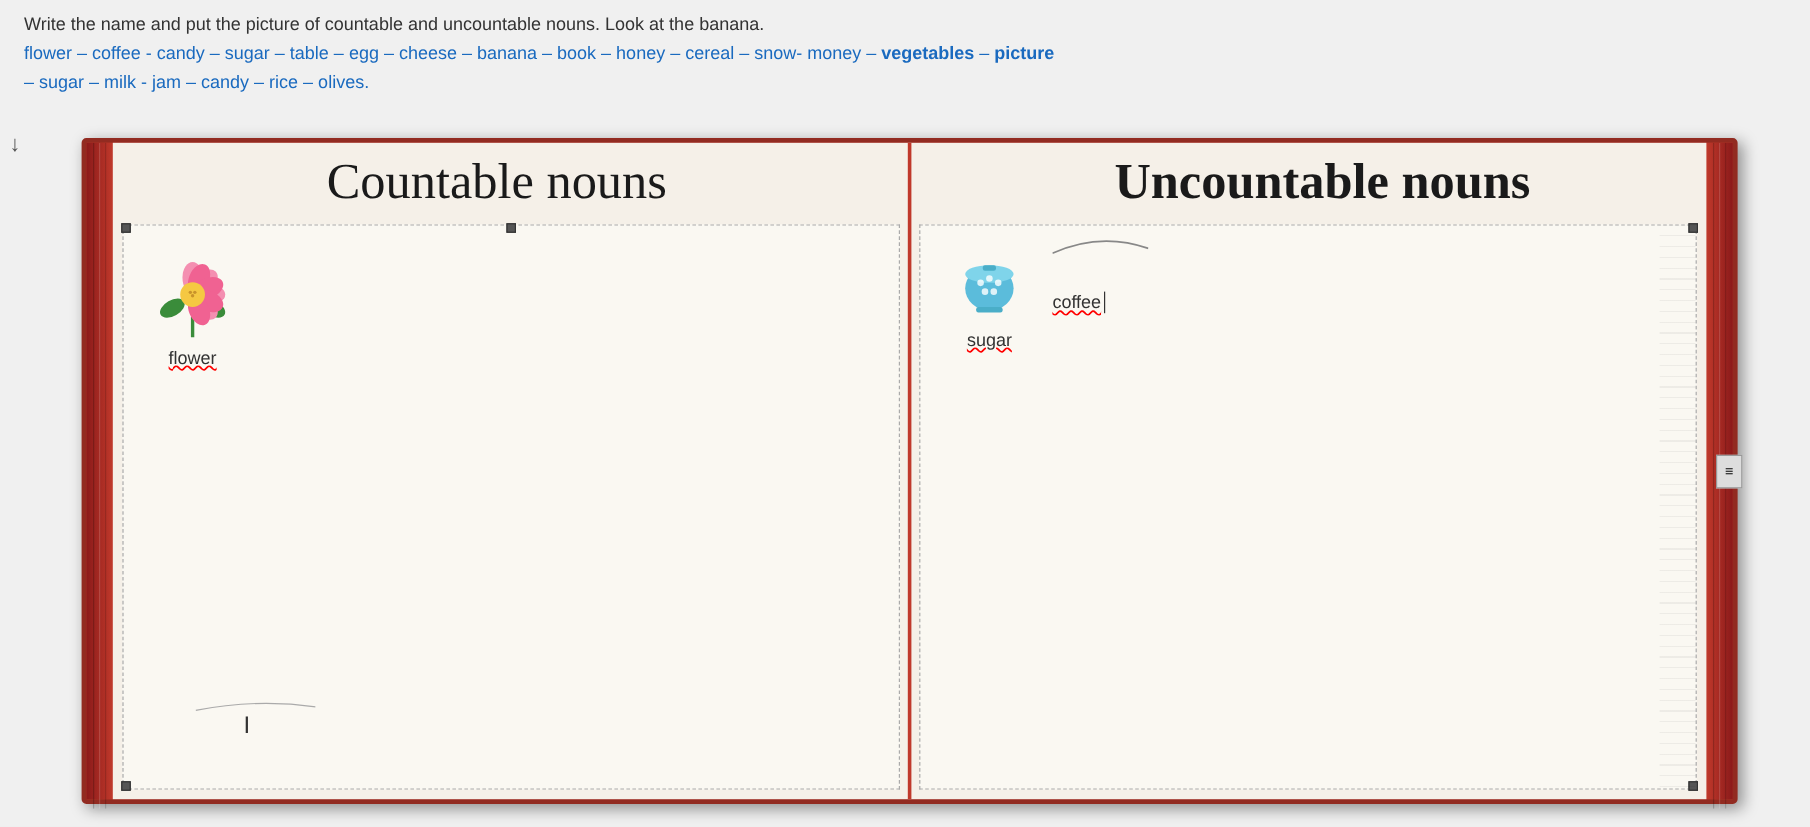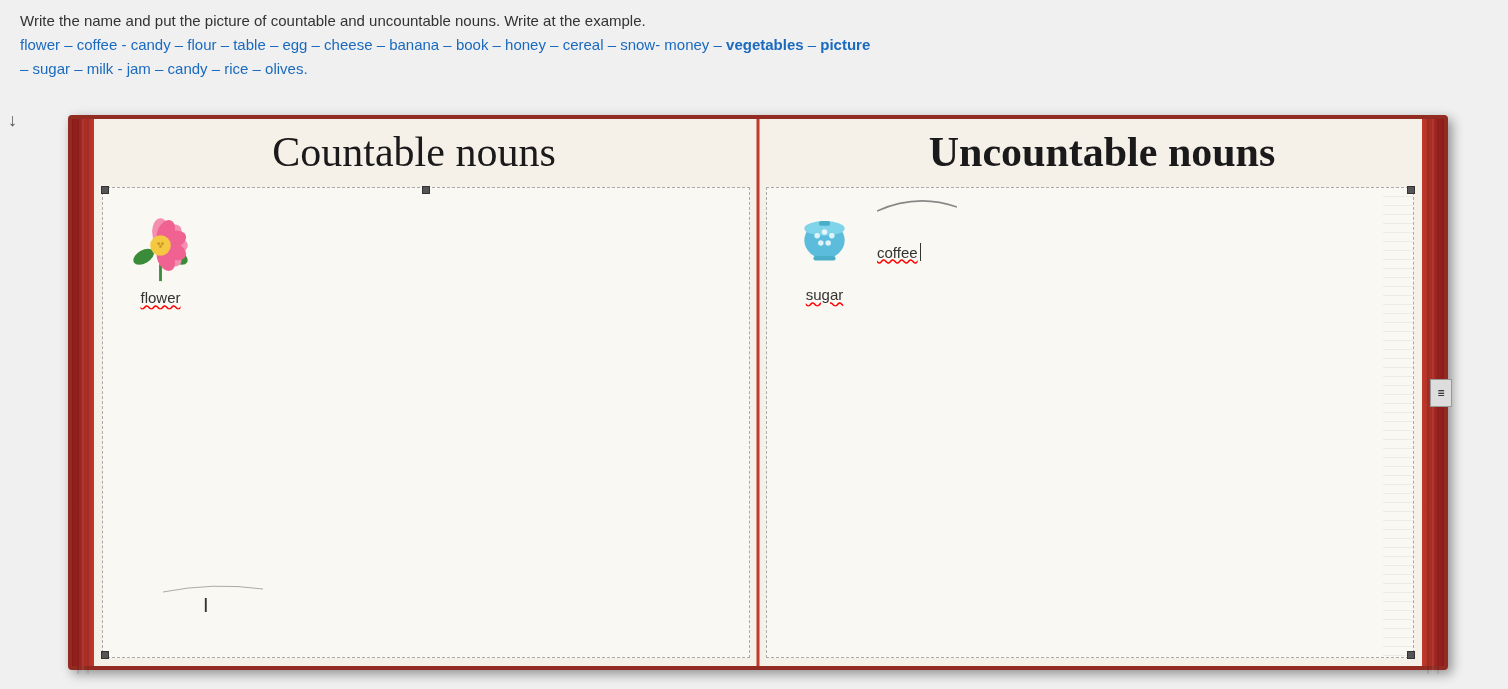--- a/index.html
+++ b/index.html
@@ -196,21 +196,21 @@
       width: 55px;
       height: 60px;
     }
 
     .sugar-label {
       font-size: 15px;
       color: #333;
       text-decoration: underline;
       text-decoration-style: wavy;
       text-decoration-color: red;
-      margin-top: 14px;
+      margin-top: 2px;
     }
 
     
     .coffee-container {
       position: absolute;
       top: 55px;
       left: 110px;
       display: flex;
       align-items: center;
     }
@@ -254,26 +254,26 @@
         rgba(0,0,0,0.05) 9px
       );
     }
   </style>
 </head>
 <body>
 
 <div class="page-container">
 
   <div class="instructions">
-    <div>Write the name and put the picture of countable and uncountable nouns. Write at the example.</div>
+    <div>Write the name and put the picture of countable and uncountable nouns. Look at the banana.</div>
     <div class="word-list">
       <span>flower</span>
       <span> – </span>
       <span>coffee</span>
-      <span> - candy – flour – table – egg – cheese – banana – book – honey – cereal – snow- money – </span>
+      <span> - candy – sugar – table – egg – cheese – banana – book – honey – cereal – snow- money – </span>
       <span class="bold">vegetables</span>
       <span> – </span>
       <span class="bold">picture</span>
     </div>
     <div class="word-list">
       <span>– sugar – milk - jam – candy – rice – olives.</span>
     </div>
   </div>
 
   <div class="scroll-icon">↓</div>

